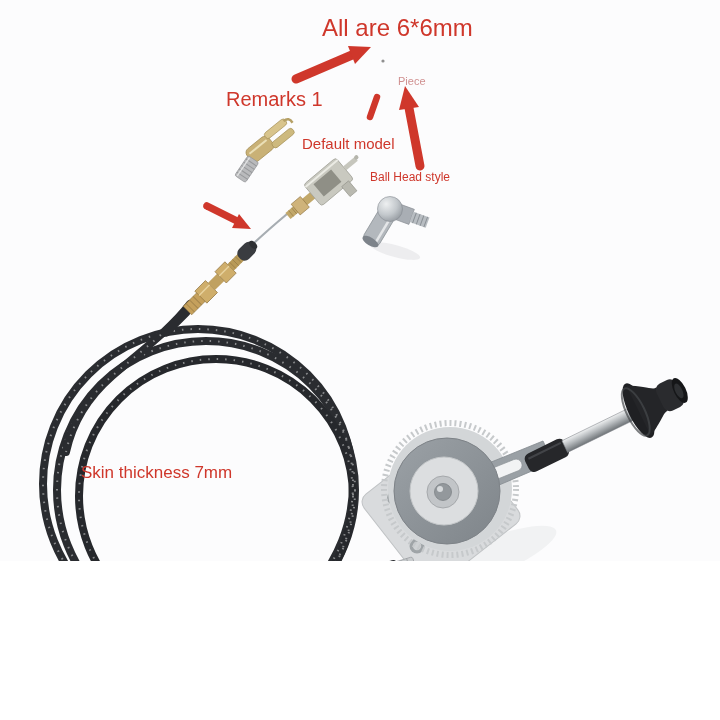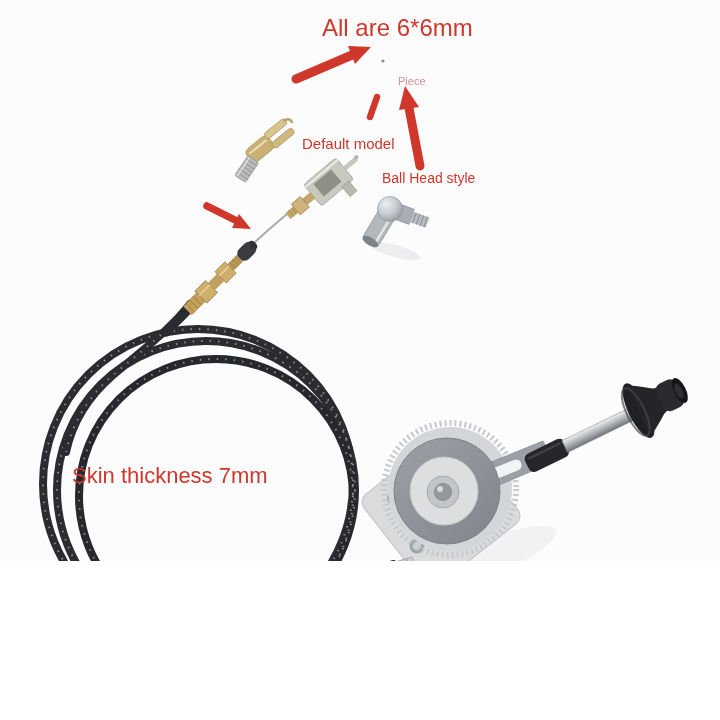--- a/index.html
+++ b/index.html
@@ -10,23 +10,23 @@
   }
   .stage svg { position:absolute; left:0; top:0; }
   .label {
     position:absolute; color:#cf372b; white-space:nowrap;
     font-family:"Liberation Sans", sans-serif; line-height:1.1;
   }
   #lbl-size-note   { left:322px; top:15px;  font-size:24px; }
   #lbl-remarks     { left:226px; top:88px;  font-size:20px; }
   #lbl-piece       { left:366px; top:75px;  font-size:11px; color:#d09090;margin-left:32px; }
   #lbl-default     { left:302px; top:136px; font-size:15px; }
-  #lbl-ballhead    { left:382px; top:171px; font-size:14px;text-align:center; }
+  #lbl-ballhead    { left:370px; top:171px; font-size:12px;text-align:center; }
   #lbl-roughwire   { left:38px;  top:180px; font-size:17px; }
-  #lbl-skin        { left:72px;  top:464px; font-size:22px; }
+  #lbl-skin        { left:81px;  top:464px; font-size:17px; }
 </style>
 </head>
 <body>
 
 <div class="stage">
 
   <svg width="720" height="720" viewBox="0 0 720 720">
     <defs>
       <radialGradient id="ballGrad" cx="0.35" cy="0.3" r="0.8">
         <stop offset="0" stop-color="#eef0f1"></stop>
@@ -196,17 +196,18 @@
         <polygon points="251,229 232,228 239,214" stroke="none"></polygon>
       </g>
       <g>
         <line x1="377" y1="97" x2="370" y2="117" stroke-width="6.5" stroke-linecap="round"></line>
       </g>
     </g>
     <circle cx="383" cy="61" r="1.6" fill="#8f8f8f"></circle>
   </svg>
 
   <div class="label" id="lbl-size-note">All are 6*6mm</div>
+  <div class="label" id="lbl-remarks">Remarks 1</div>
   <div class="label" id="lbl-piece">Piece</div>
   <div class="label" id="lbl-default">Default model</div>
   <div class="label" id="lbl-ballhead">Ball Head style</div>
   <div class="label" id="lbl-skin">Skin thickness 7mm</div>
 </div>
 
 </body></html>

